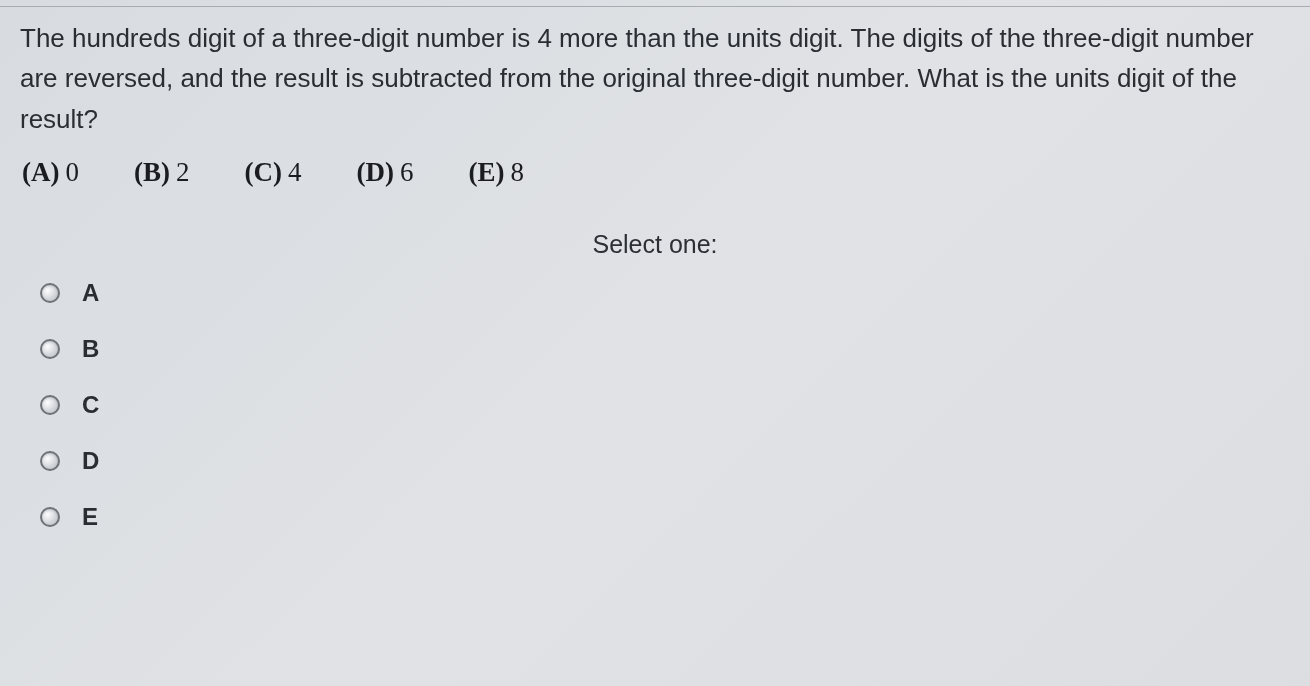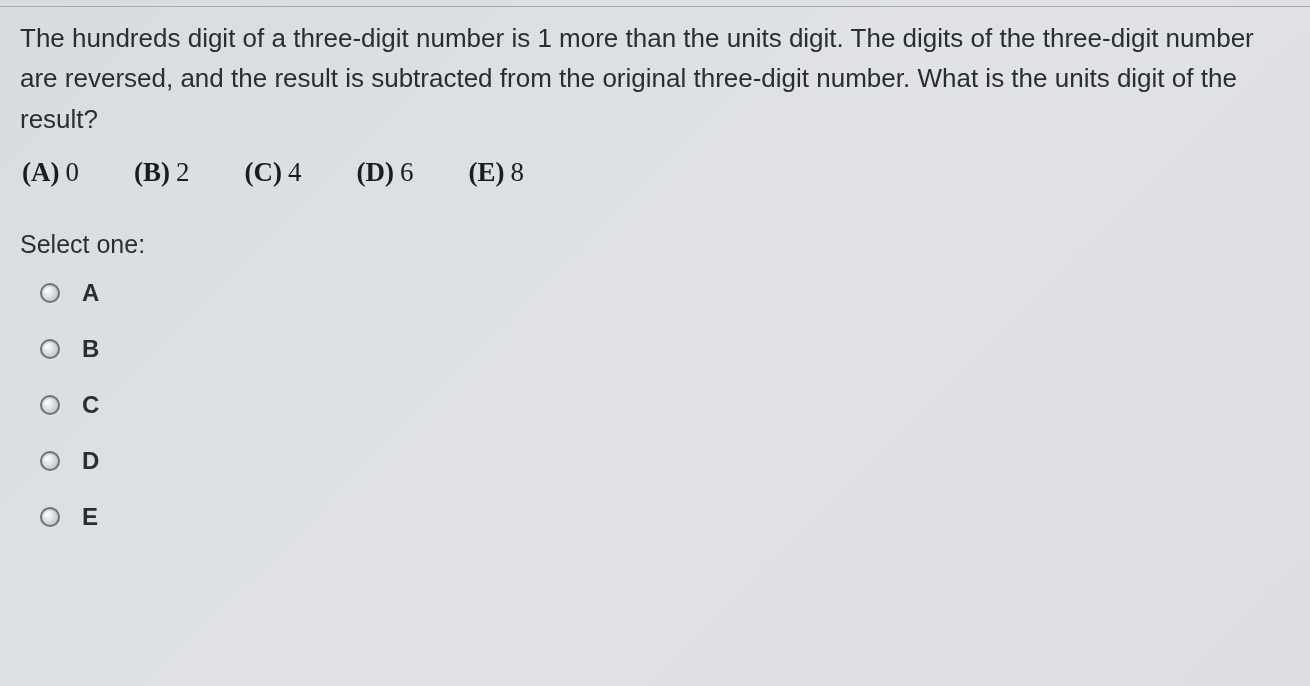--- a/index.html
+++ b/index.html
@@ -48,20 +48,21 @@
       font-weight: bold;
     }
     .choice-value {
       font-family: "Times New Roman", Times, serif;
       margin-left: 6px;
     }
     .select-one {
       font-size: 25px;
       color: #2c2f34;
       margin-bottom: 20px;
+      text-align: center;
     }
     .options {
       display: flex;
       flex-direction: column;
       gap: 28px;
       padding-left: 20px;
     }
     .option-row {
       display: flex;
       align-items: center;
@@ -81,21 +82,21 @@
       font-size: 24px;
       font-weight: bold;
       color: #2a2d32;
     }
   </style>
 </head>
 <body>
 
 <div class="top-line"></div>
 
-<div class="question-text">The hundreds digit of a three-digit number is 1 more than the units digit. The digits of the three-digit number are reversed, and the result is subtracted from the original three-digit number. What is the units digit of the result?</div>
+<div class="question-text">The hundreds digit of a three-digit number is 4 more than the units digit. The digits of the three-digit number are reversed, and the result is subtracted from the original three-digit number. What is the units digit of the result?</div>
 
 <div class="choices">
   <div class="choice">
     <span class="choice-letter">(A)</span>
     <span class="choice-value">0</span>
   </div>
   <div class="choice">
     <span class="choice-letter">(B)</span>
     <span class="choice-value">2</span>
   </div>

